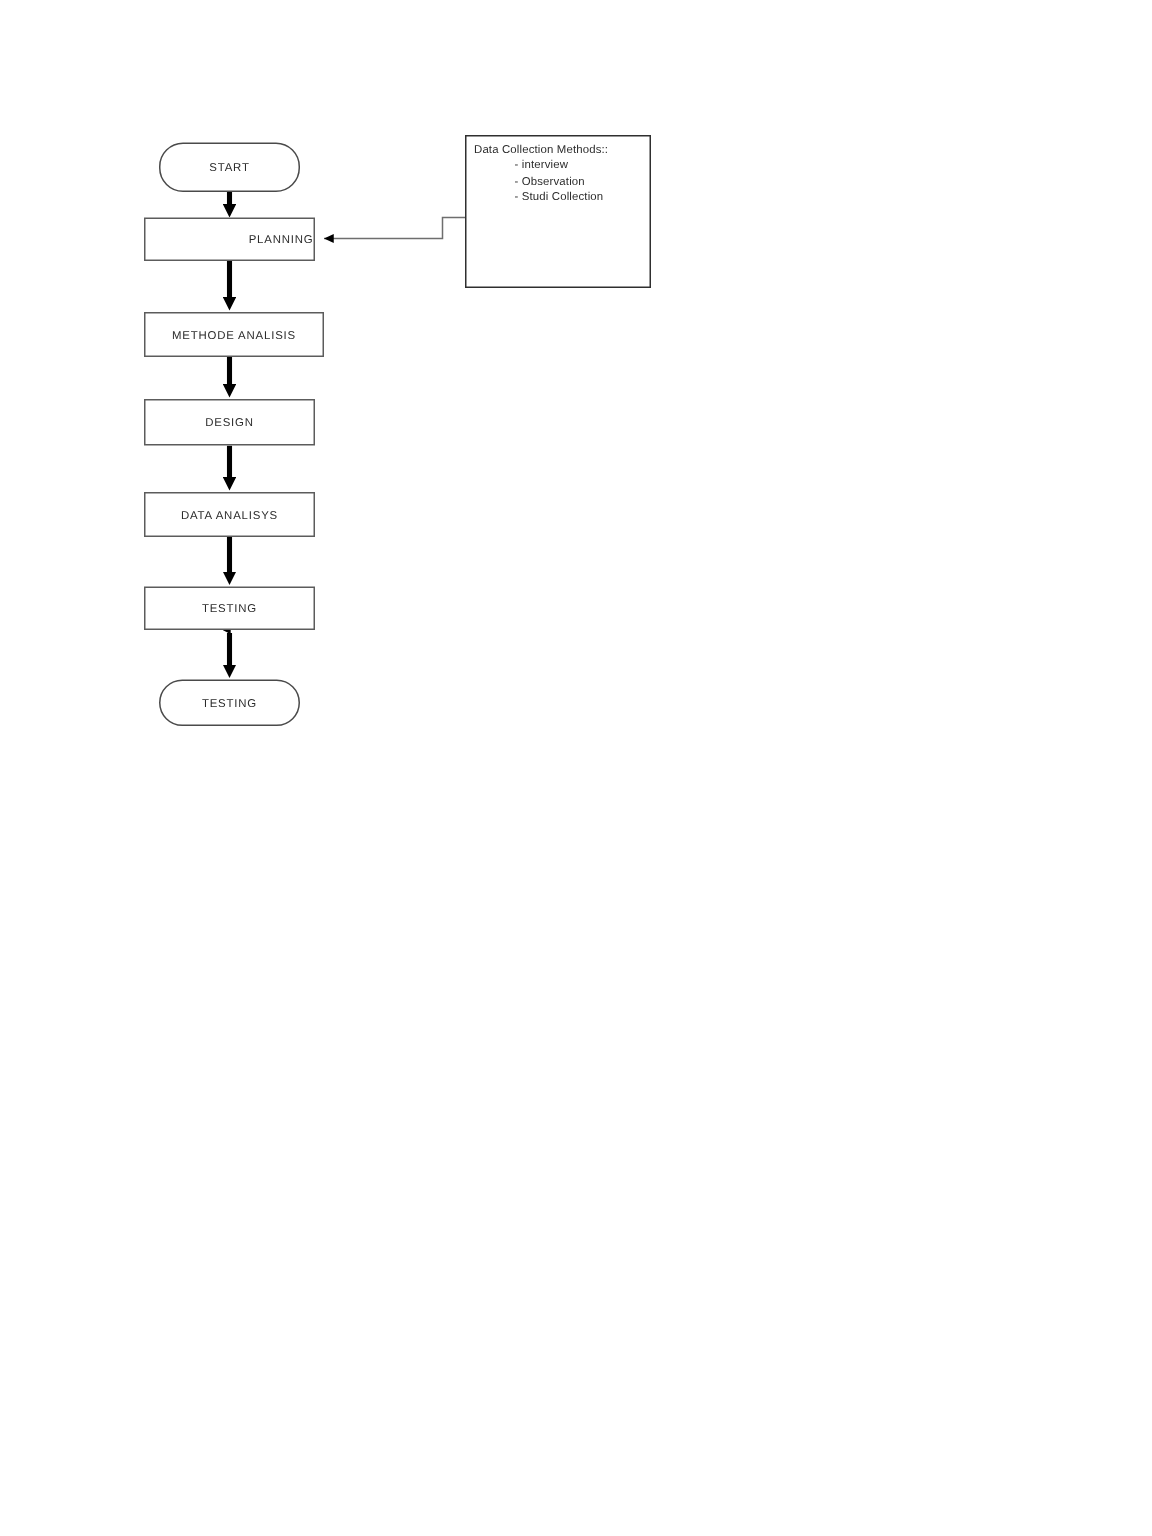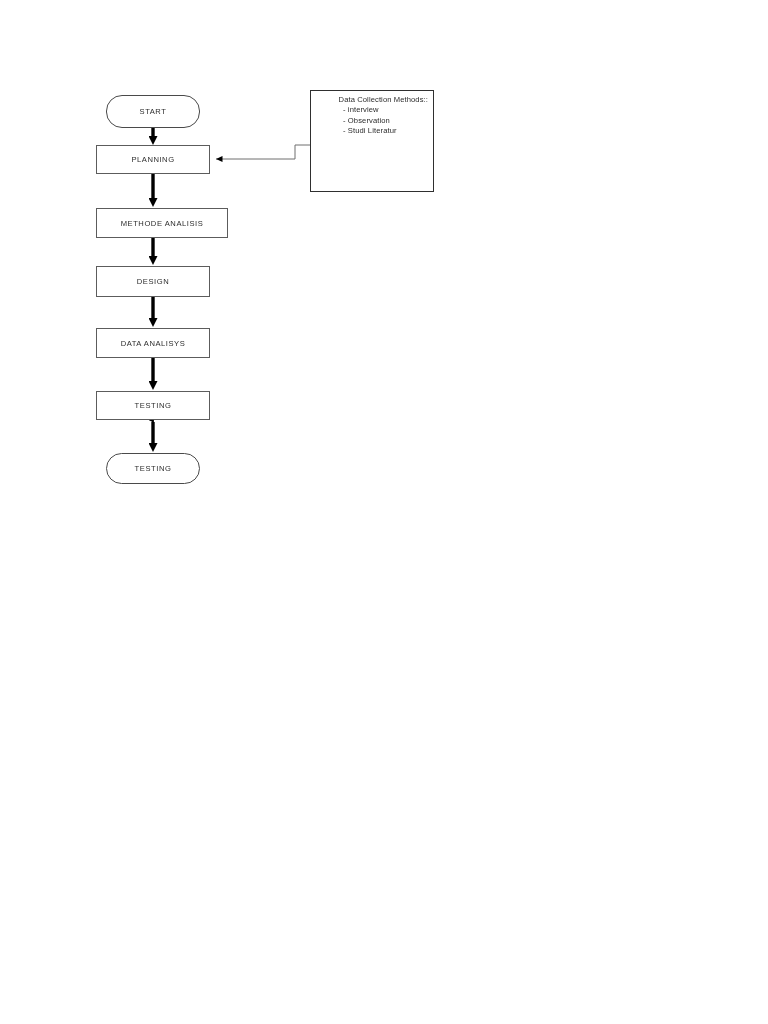--- a/index.html
+++ b/index.html
@@ -55,21 +55,20 @@
     border: 1px solid #2f2f2f;
     background: #ffffff;
     padding: 4px 5px 4px 5px;
   }
   .note-title {
     font-size: 7.6px;
     color: #2b2b2b;
     line-height: 10.4px;
     letter-spacing: 0.1px;
     white-space: nowrap;
-    text-align: right;
   }
   .note-item {
     font-size: 7.6px;
     color: #2b2b2b;
     line-height: 10.4px;
     letter-spacing: 0.1px;
     white-space: nowrap;
     margin-left: 27px;
   }
 
@@ -128,25 +127,25 @@
 
     <g>
       <path d="M310,145 L295,145 L295,159 L216,159" fill="none" stroke="#6e6e6e" stroke-width="1" marker-end="url(#thinHead)"></path>
     </g>
   </svg>
 
   <div class="node terminator" style="left:106px; top:95px; width:94px; height:33px;">
     <span>START</span>
   </div>
 
-  <div class="node process" style="left:96px; top:145px; width:114px; height:29px;">
+  <div class="node process" style="left:96px; top:145px; width:114px; height:29px;justify-content:flex-end;">
     <span>PLANNING</span>
   </div>
 
-  <div class="node process" style="left:96px; top:208px; width:132px; height:30px;">
+  <div class="node process" style="left:96px; top:208px; width:120px; height:30px;">
     <span>METHODE ANALISIS</span>
   </div>
 
   <div class="node process" style="left:96px; top:266px; width:114px; height:31px;">
     <span>DESIGN</span>
   </div>
 
   <div class="node process" style="left:96px; top:391px; width:114px; height:29px;">
     <span>TESTING</span>
   </div>
@@ -156,16 +155,16 @@
   </div>
 
   <div class="node terminator" style="left:106px; top:453px; width:94px; height:31px;">
     <span>TESTING</span>
   </div>
 
   <div class="note-box" style="left:310px; top:90px; width:124px; height:102px;">
     <div class="note-title">Data Collection Methods::</div>
     <div class="note-item">- interview</div>
     <div class="note-item">- Observation</div>
-    <div class="note-item">- Studi Literatur</div>
+    <div class="note-item">- Studi Collection</div>
   </div>
 
 </div>
 
 </body></html>

